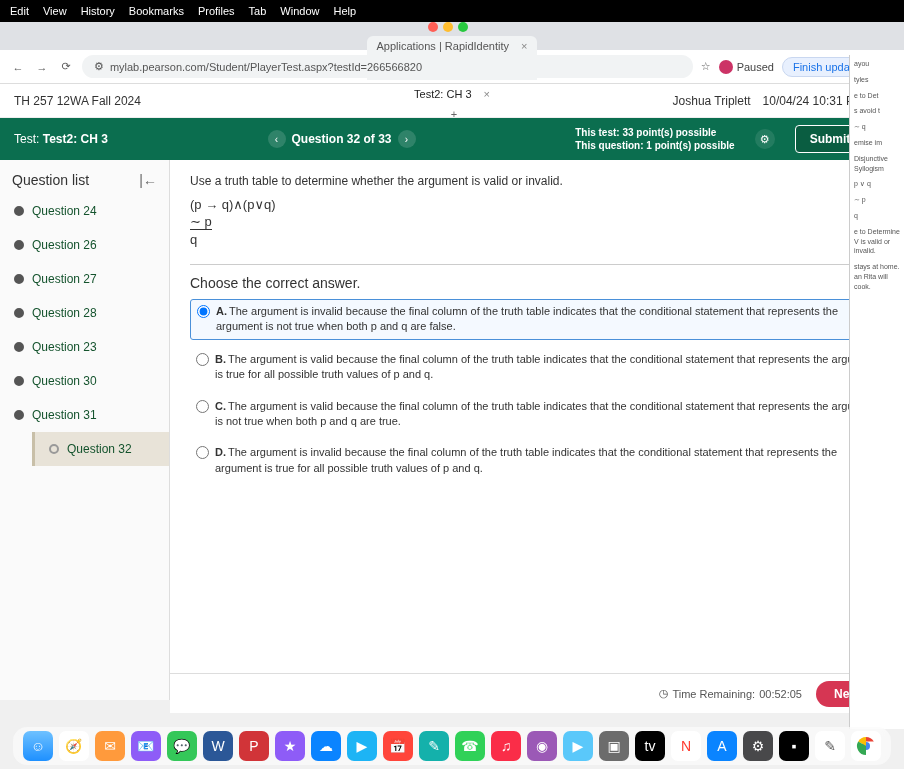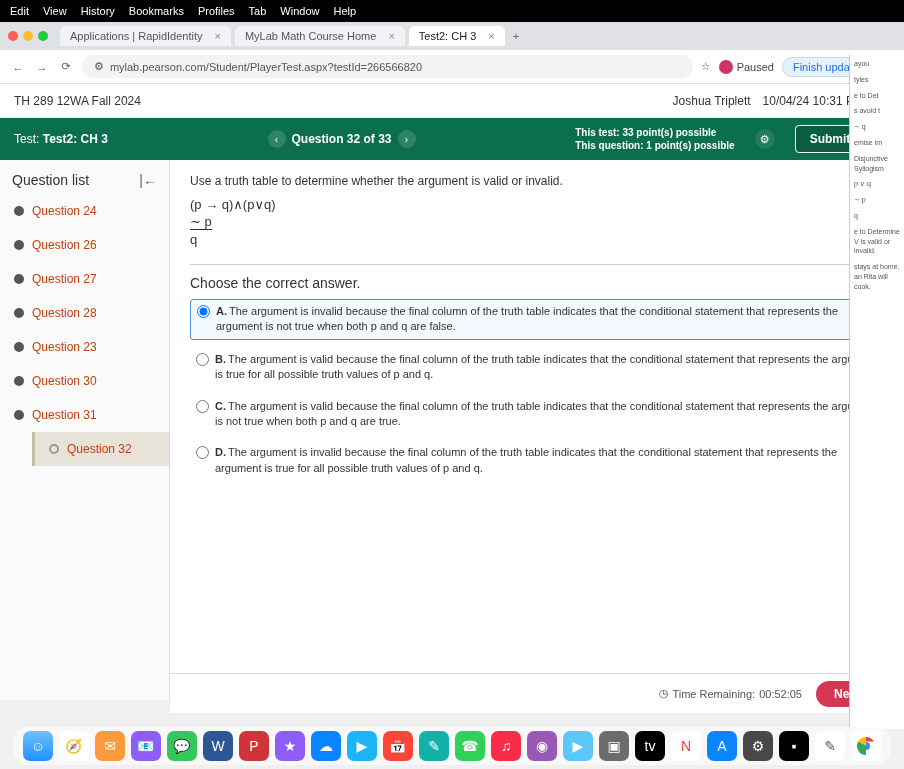--- a/index.html
+++ b/index.html
@@ -3,21 +3,21 @@
 <meta charset="utf-8">
 <style>
 * { margin: 0; padding: 0; box-sizing: border-box; font-family: Arial, Helvetica, sans-serif; }
 body { background: #f0f0f0; width: 904px; height: 769px; overflow: hidden; position: relative; }
 
 
 .menubar { background: #000; color: #fff; height: 22px; display: flex; align-items: center; padding: 0 10px; font-size: 11px; gap: 14px; }
 .menubar span { cursor: default; }
 
 
-.tabstrip { background: #dfe1e5; height: 28px; display: flex; align-items: center; padding: 0 8px; gap: 4px; font-size: 11px; }
+.tabstrip { background: #dfe1e5; height: 28px; display: flex; align-items: center; padding: 0 8px; gap: 4px; font-size: 11px; flex-direction: column; }
 .traffic { display: flex; gap: 5px; margin-right: 8px; }
 .dot { width: 10px; height: 10px; border-radius: 50%; }
 .dot.r { background: #ff5f56; } .dot.y { background: #ffbd2e; } .dot.g { background: #27c93f; }
 .tab { background: #f1f3f4; border-radius: 6px 6px 0 0; padding: 4px 10px; display: flex; align-items: center; gap: 6px; color: #555; }
 .tab.active { background: #fff; color: #222; }
 .tab .x { color: #888; margin-left: 6px; }
 .newtab { margin-left: 4px; color: #666; }
 
 
 .addrbar { background: #fff; height: 34px; display: flex; align-items: center; padding: 0 10px; gap: 8px; font-size: 11px; border-bottom: 1px solid #ddd; }
@@ -41,21 +41,21 @@
 .qnav .qlabel { font-weight: bold; }
 .testinfo { font-size: 10px; line-height: 1.3; }
 .gear { width: 20px; height: 20px; background: rgba(255,255,255,0.1); border-radius: 50%; display: inline-flex; align-items: center; justify-content: center; font-size: 11px; }
 .submit { background: #0a5d41; border: 1px solid #fff; color: #fff; padding: 6px 14px; border-radius: 4px; font-size: 12px; font-weight: bold; }
 
 
 .main { display: flex; height: 540px; background: #fff; }
 .sidebar { width: 170px; border-right: 1px solid #ddd; background: #fafafa; padding-top: 6px; position: relative; }
 .sidebar h3 { font-size: 14px; color: #333; padding: 6px 12px; font-weight: normal; display: flex; justify-content: space-between; align-items: center; }
 .collapse { color: #666; font-size: 14px; }
-.qitem { padding: 10px 14px; font-size: 12px; color: #c2410c; display: flex; align-items: center; gap: 8px; cursor: pointer; }
+.qitem { padding: 10px 14px; font-size: 12px; color: #14532d; display: flex; align-items: center; gap: 8px; cursor: pointer; }
 .qitem .bullet { width: 10px; height: 10px; border: 2px solid #888; border-radius: 50%; display: inline-block; }
 .qitem .bullet.filled { background: #555; border-color: #555; }
 .qitem.current { background: #e8e3d8; border-left: 3px solid #c8bfa8; margin-left: 32px; }
 .qitem.current .bullet { border-color: #999; background: transparent; }
 
 .content { flex: 1; padding: 14px 20px; font-size: 12px; color: #333; position: relative; overflow: auto; }
 .prompt { }
 .argblock { margin: 8px 0 16px 0; font-family: 'Times New Roman', serif; font-size: 13px; }
 .argblock .line { padding: 1px 0; }
 .divider { border: none; border-top: 1px solid #ccc; margin: 10px 0; position: relative; }
@@ -127,21 +127,21 @@
   <span class="star">☆</span>
   <div class="paused">
     <span class="avatar"></span>
     <span>Paused</span>
   </div>
   <button class="finish">Finish update</button>
   <span class="navicon">⋮</span>
 </div>
 
 <div class="coursehdr">
-  <div>TH 289 12WA Fall 2024</div>
+  <div>TH 257 12WA Fall 2024</div>
   <div class="right">
     <span>Joshua Triplett</span>
     <span>10/04/24 10:31 PM</span>
     <span class="help-ic">?</span>
   </div>
 </div>
 
 <div class="testbar">
   <div class="breadcrumb">
     <span>Test:</span>

